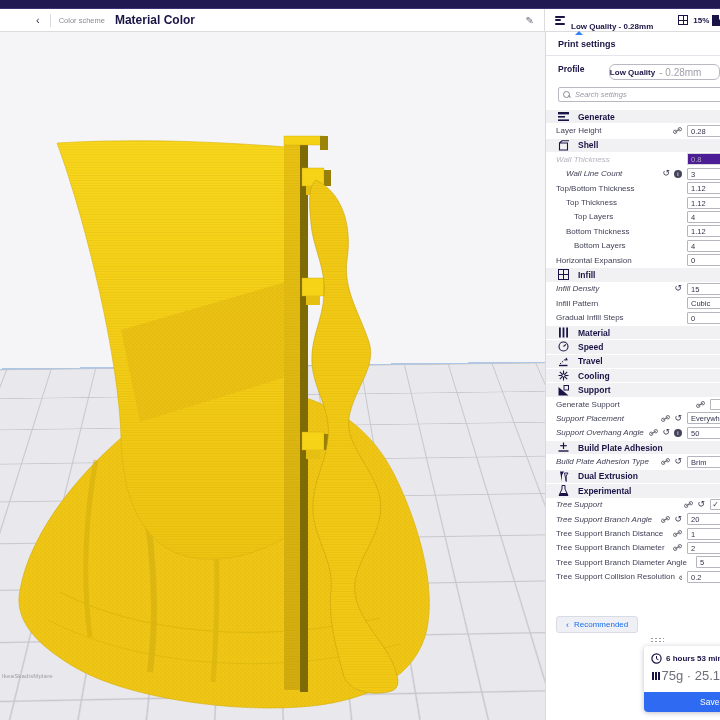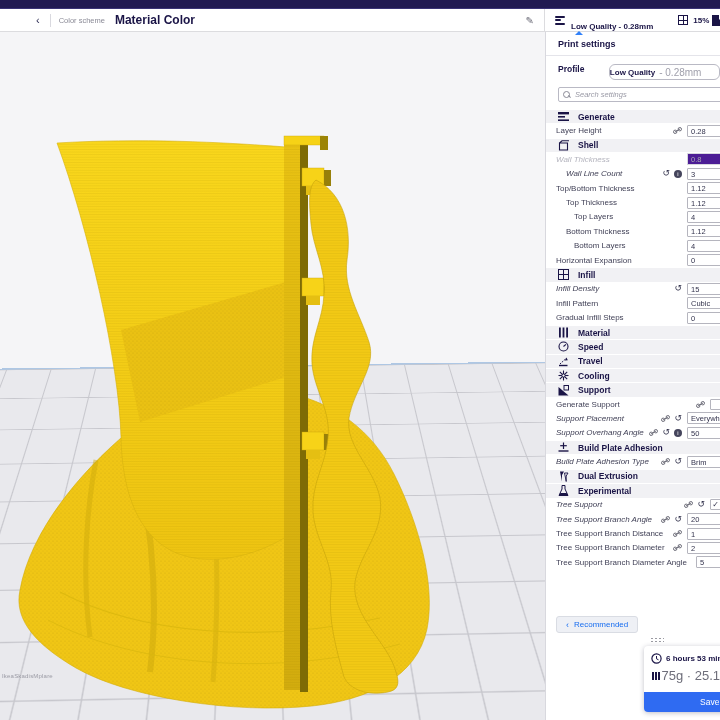--- a/index.html
+++ b/index.html
@@ -462,20 +462,30 @@
       <div class="row">
         <span class="lbl">Tree Support Branch Diameter Angle</span>
           <span class="sp"></span>
         <svg class="ic-link" width="9" height="7">
             <path d="M2,5 L7,2" stroke="#6e6e7a" stroke-width="1"></path>
             <circle cx="2.2" cy="4.8" r="1.7" fill="none" stroke="#6e6e7a"></circle>
             <circle cx="6.8" cy="2.2" r="1.7" fill="none" stroke="#6e6e7a"></circle>
           </svg>
         <span class="vbox">5</span>
       </div>
+      <div class="row">
+        <span class="lbl">Tree Support Collision Resolution</span>
+          <span class="sp"></span>
+        <svg class="ic-link" width="9" height="7">
+            <path d="M2,5 L7,2" stroke="#6e6e7a" stroke-width="1"></path>
+            <circle cx="2.2" cy="4.8" r="1.7" fill="none" stroke="#6e6e7a"></circle>
+            <circle cx="6.8" cy="2.2" r="1.7" fill="none" stroke="#6e6e7a"></circle>
+          </svg>
+        <span class="vbox">0.2</span>
+      </div>
     </div>
 
     <div class="rec-btn">
       <span class="chev">‹</span>
       <span>Recommended</span>
     </div>
   </div>
 
   <div class="dots"></div>
   <div class="action-card">

